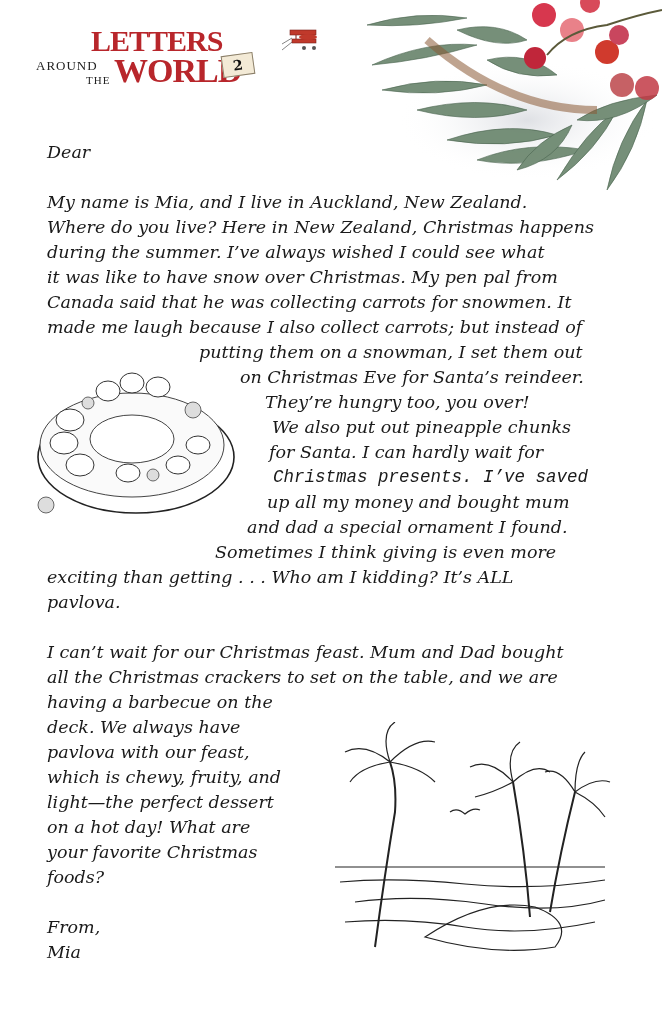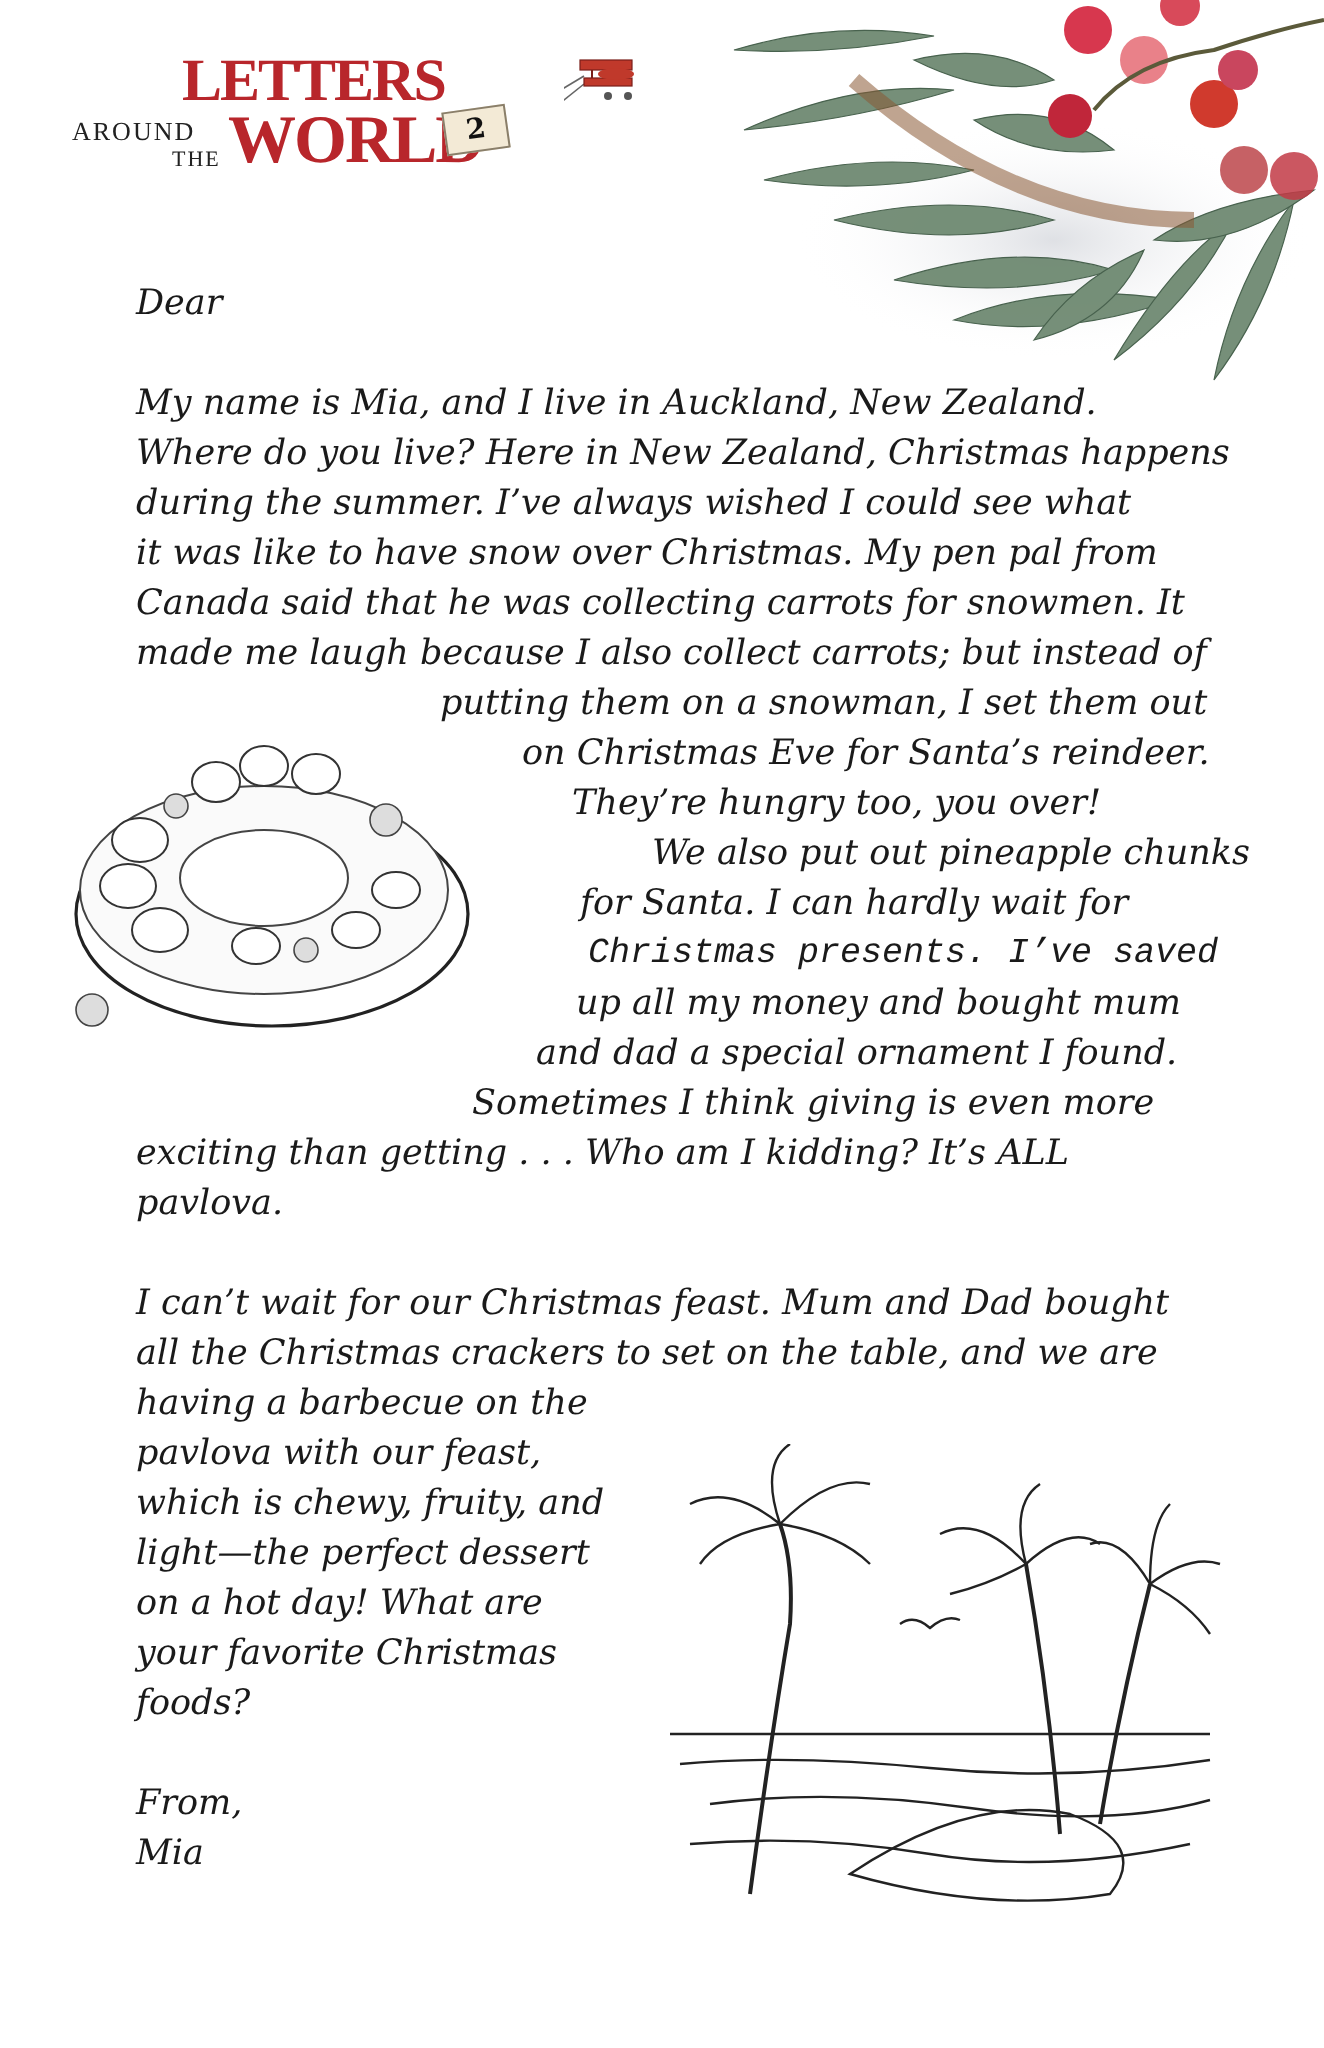--- a/index.html
+++ b/index.html
@@ -5,21 +5,21 @@
   html,body{margin:0;padding:0;background:#fff;}
   body{width:662px;height:1024px;position:relative;overflow:hidden;font-family:"DejaVu Serif",serif;color:#1a1a1a;}
   .logo{position:absolute;left:28px;top:20px;width:300px;height:70px;}
   .logo .around{position:absolute;left:8px;top:38px;font-family:"Liberation Serif",serif;font-size:13px;letter-spacing:1px;color:#222;}
   .logo .the{position:absolute;left:58px;top:54px;font-family:"Liberation Serif",serif;font-size:11px;letter-spacing:1px;color:#222;}
   .logo .letters{position:absolute;left:63px;top:6px;font-family:"Liberation Serif",serif;font-weight:bold;font-size:30px;color:#b8262b;letter-spacing:-1px;line-height:30px;}
   .logo .world{position:absolute;left:86px;top:34px;font-family:"Liberation Serif",serif;font-weight:bold;font-size:34px;color:#b8262b;letter-spacing:-1px;line-height:34px;}
   .logo .envelope{position:absolute;left:194px;top:34px;width:30px;height:20px;background:#f3ead6;border:1px solid #8a7f6a;transform:rotate(-8deg);font-size:14px;font-weight:bold;text-align:center;line-height:20px;color:#111;}
   .logo .plane{position:absolute;left:254px;top:2px;}
   .wreath{position:absolute;right:0;top:0;width:305px;height:200px;}
-  .letter{position:absolute;left:47px;top:140px;width:590px;font-family:"DejaVu Serif",serif;font-style:italic;font-size:17.5px;line-height:25px;color:#1a1a1a;margin-left:21px;}
+  .letter{position:absolute;left:47px;top:140px;width:590px;font-family:"DejaVu Serif",serif;font-style:italic;font-size:17.5px;line-height:25px;color:#1a1a1a;}
   .line{white-space:nowrap;height:25px;}
   .pavlova{position:absolute;left:28px;top:365px;}
   .beach{position:absolute;left:335px;top:722px;}
 </style>
 </head>
 <body>
 
 <div class="logo">
   <span class="around">AROUND</span>
   <span class="the">THE</span>
@@ -121,34 +121,35 @@
   <div>
     <div class="line">My name is Mia, and I live in Auckland, New Zealand.</div>
     <div class="line">Where do you live? Here in New Zealand, Christmas happens</div>
     <div class="line">during the summer. I’ve always wished I could see what</div>
     <div class="line">it was like to have snow over Christmas. My pen pal from</div>
     <div class="line">Canada said that he was collecting carrots for snowmen. It</div>
     <div class="line">made me laugh because I also collect carrots; but instead of</div>
     <div class="line" style="padding-left:152px;">putting them on a snowman, I set them out</div>
     <div class="line" style="padding-left:193px;">on Christmas Eve for Santa’s reindeer.</div>
     <div class="line" style="padding-left:218px;">They’re hungry too, you over!</div>
-    <div class="line" style="padding-left:225px;text-align:center;">We also put out pineapple chunks</div>
+    <div class="line" style="padding-left:225px;">We also put out pineapple chunks</div>
     <div class="line" style="padding-left:222px;">for Santa. I can hardly wait for</div>
     <div class="line" style="padding-left:226px;font-family:Liberation Mono, monospace;">Christmas presents. I’ve saved</div>
     <div class="line" style="padding-left:220px;">up all my money and bought mum</div>
     <div class="line" style="padding-left:200px;">and dad a special ornament I found.</div>
     <div class="line" style="padding-left:168px;">Sometimes I think giving is even more</div>
     <div class="line">exciting than getting . . . Who am I kidding? It’s ALL</div>
     <div class="line" style="margin-bottom:25px;">pavlova.</div>
   </div>
 
   <div>
     <div class="line">I can’t wait for our Christmas feast. Mum and Dad bought</div>
     <div class="line">all the Christmas crackers to set on the table, and we are</div>
     <div class="line">having a barbecue on the</div>
+    <div class="line">deck. We always have</div>
     <div class="line">pavlova with our feast,</div>
     <div class="line">which is chewy, fruity, and</div>
     <div class="line">light—the perfect dessert</div>
     <div class="line">on a hot day! What are</div>
     <div class="line">your favorite Christmas</div>
     <div class="line" style="margin-bottom:25px;">foods?</div>
   </div>
 
   <div class="line">From,</div>
   <div class="line">Mia</div>

